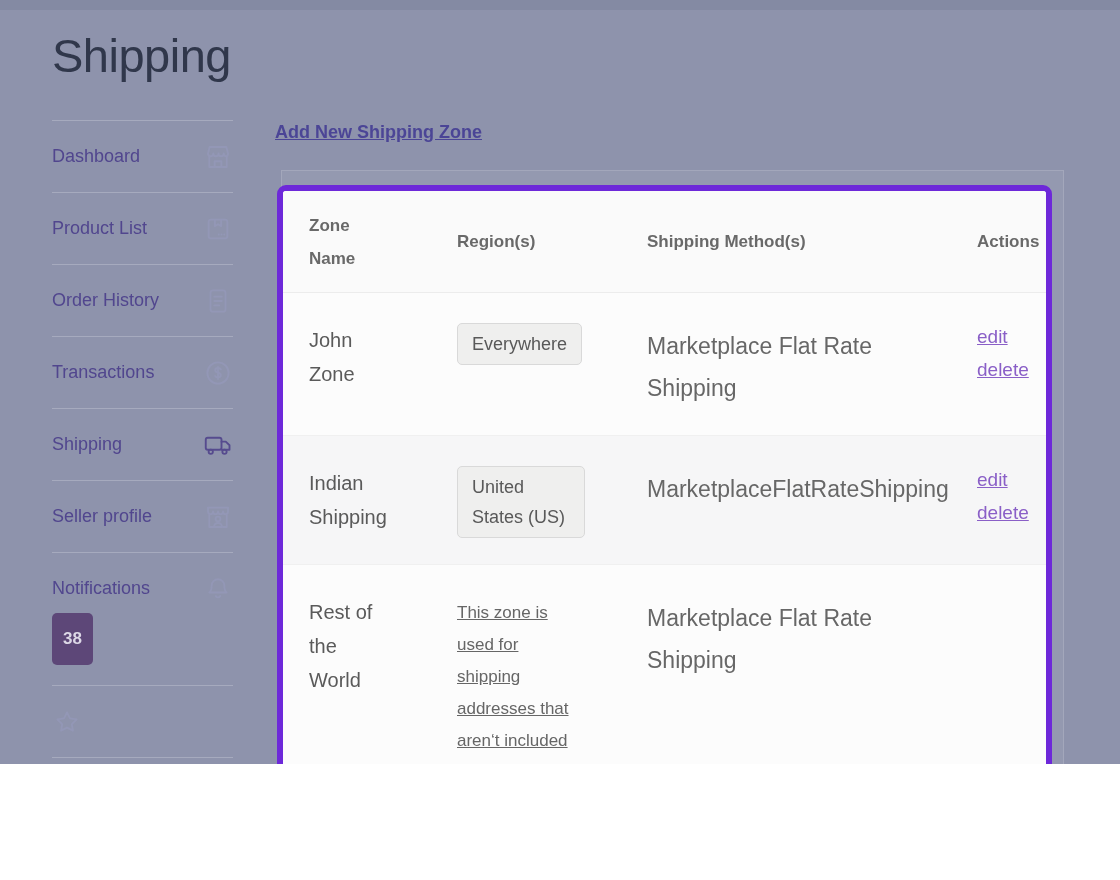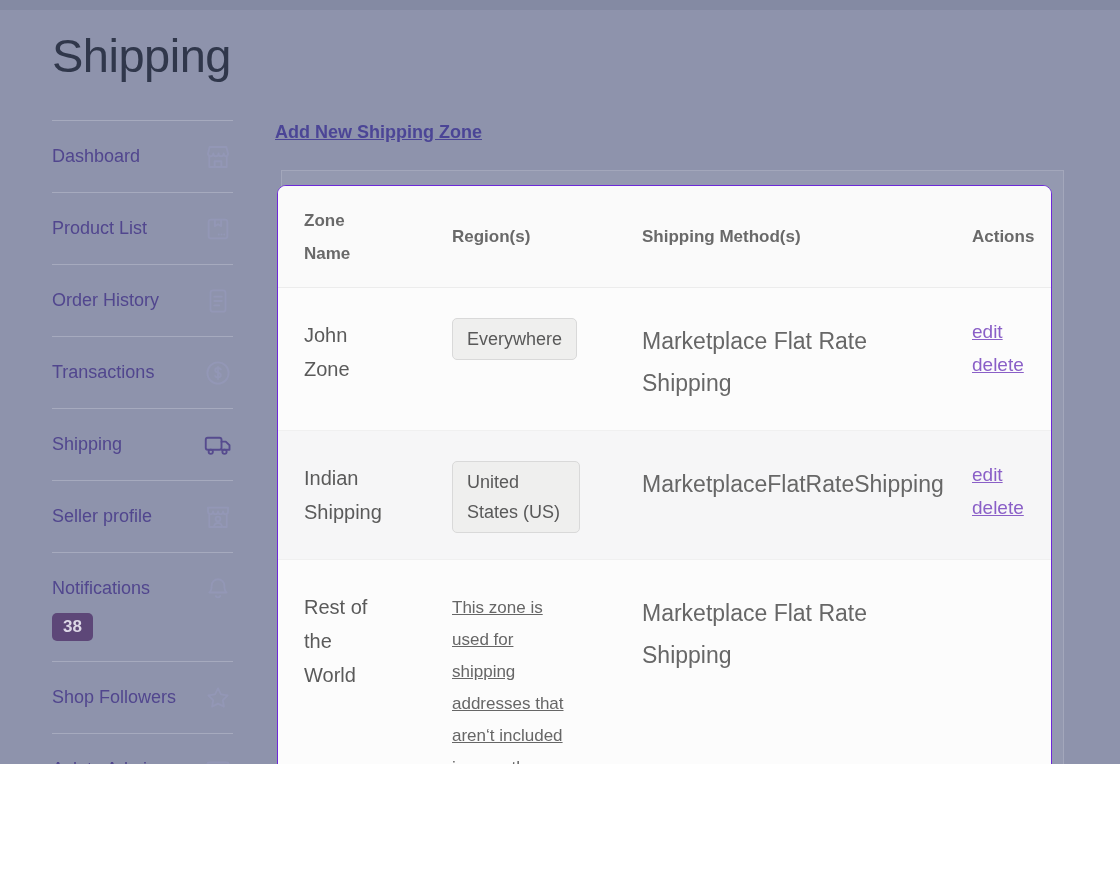--- a/index.html
+++ b/index.html
@@ -13,36 +13,36 @@
     color:#30374b;letter-spacing:-0.5px;}
 
   
   .sidebar{position:absolute;left:52px;top:120px;width:181px;}
   .side-menu{list-style:none;margin:0;padding:0;}
   .side-item{display:flex;justify-content:space-between;align-items:flex-start;
     border-top:1px solid rgba(255,255,255,0.22);padding:20px 0 20px 0;cursor:pointer;}
   .side-text{display:flex;flex-direction:column;align-items:flex-start;max-width:128px;}
   .side-label{font-size:18px;font-weight:400;color:#51468e;line-height:31px;}
   .side-badge{display:inline-block;margin-top:9px;background:#5d4778;color:#dcd7e6;
-    font-size:17px;font-weight:600;padding:1px 11px;border-radius:5px;line-height:26px;}
+    font-size:17px;font-weight:600;padding:13px 11px;border-radius:5px;line-height:26px;}
   .side-icon{width:30px;height:30px;color:#9397b6;flex:0 0 30px;margin-top:1px;}
   .side-icon.active{color:#564b8e;}
   .side-icon svg{width:30px;height:30px;display:block;}
 
   
   .add-link{position:absolute;left:275px;top:122px;font-size:18px;font-weight:600;
     color:#4b4596;text-decoration:underline;cursor:pointer;}
 
   
   .dim-wrap{position:absolute;left:281px;top:170px;width:783px;height:720px;
     background:rgba(255,255,255,0.06);border:1px solid rgba(255,255,255,0.14);box-sizing:border-box;}
 
   
   .zones-table{position:absolute;left:277px;top:185px;width:775px;height:673px;
-    box-sizing:border-box;background:#fcfcfc;border:1px solid #6d28d9;border-radius:9px;
+    box-sizing:border-box;background:#fcfcfc;border:6px solid #6d28d9;border-radius:9px;
     overflow:hidden;}
   .tgrid{display:grid;grid-template-columns:148px 190px 330px 1fr;padding:0 26px;box-sizing:border-box;}
   .thead{height:102px;align-items:center;background:#fafafa;border-bottom:1px solid #ececec;}
   .th{font-size:17px;font-weight:700;color:#696969;line-height:33px;}
   .th.th-0{max-width:60px;}
   .trow{border-top:1px solid #f0f0f0;}
   .trow:first-of-type{border-top:none;}
   .trow.stripe{background:#f6f6f7;}
   .cell{padding:30px 10px 26px 0;box-sizing:border-box;}
   .zone-name{font-size:20px;color:#5a5a5a;line-height:34px;max-width:84px;}
@@ -144,23 +144,20 @@
             <span class="side-badge">38</span>
           </div>
           <span class="side-icon">
             <svg viewBox="0 0 24 24" fill="none" stroke="currentColor" stroke-width="1.5" stroke-linecap="round" stroke-linejoin="round">
               <path d="M12 4.2a5.1 5.1 0 0 0-5.1 5.1c0 4.1-1.8 5.5-1.8 5.5h13.8s-1.8-1.4-1.8-5.5A5.1 5.1 0 0 0 12 4.2z"></path>
               <path d="M10.2 17.6a2 2 0 0 0 3.6 0"></path>
             </svg>
           </span>
         </li>
         <li class="side-item">
-          <div class="side-text">
-            <span class="side-label">Shop Followers</span>
-          </div>
           <span class="side-icon">
             <svg viewBox="0 0 24 24" fill="none" stroke="currentColor" stroke-width="1.5" stroke-linecap="round" stroke-linejoin="round">
               <path d="m12 4.3 2.4 4.8 5.3.8-3.85 3.75.9 5.3L12 16.45l-4.75 2.5.9-5.3L4.3 9.9l5.3-.8z"></path>
             </svg>
           </span>
         </li>
         <li class="side-item">
           <div class="side-text">
             <span class="side-label">Ask to Admin</span>
           </div>

